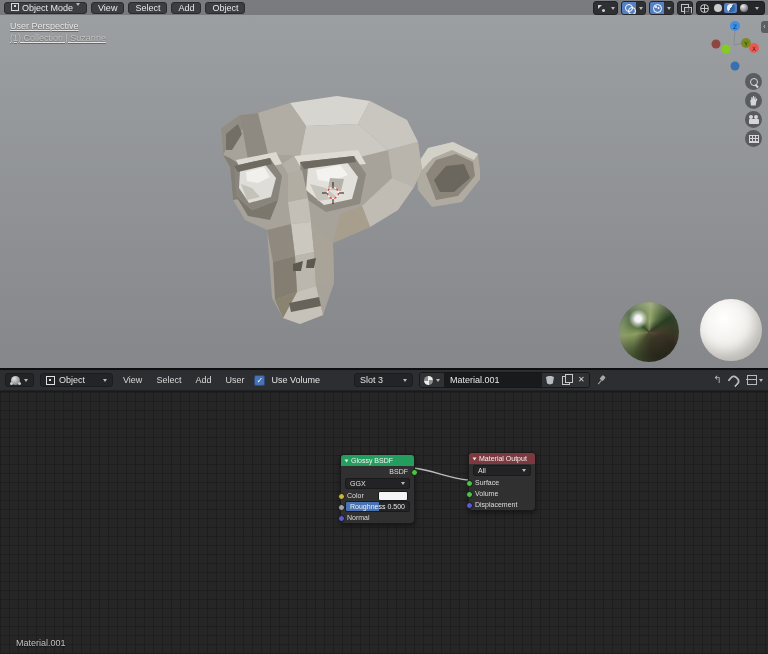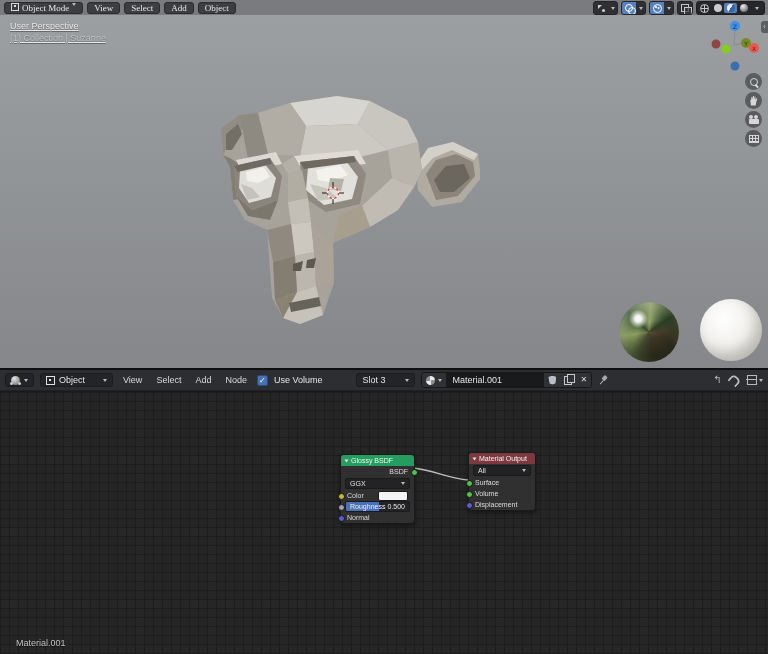--- a/index.html
+++ b/index.html
@@ -6,21 +6,21 @@
   #app{position:relative;width:768px;height:654px;overflow:hidden;
        font-family:"Liberation Sans","DejaVu Sans",sans-serif;
        -webkit-font-smoothing:antialiased;}
   
   .viewport{position:absolute;left:0;top:0;width:768px;height:369px;
     background:linear-gradient(#9da0a3,#85878a);overflow:hidden;}
   .vp-header{position:absolute;left:0;top:0;right:0;height:15px;
     background:rgba(28,29,32,.28);display:flex;align-items:center;gap:4px;padding:0 4px;}
   .btn{background:#3d3e42;border:1px solid #2a2b2e;border-radius:3px;color:#e8e8e8;
     font-size:9px;height:12px;display:inline-flex;align-items:flex-start;gap:3px;
-    padding:0 6px;white-space:nowrap;box-sizing:border-box;font-family:Liberation Serif, serif;}
+    padding:0 6px;white-space:nowrap;box-sizing:border-box;}
   .chev{width:0;height:0;border-left:2.5px solid transparent;border-right:2.5px solid transparent;
     border-top:3px solid #b9b9b9;display:inline-block;}
   .i-objmode{width:6px;height:6px;border:1px solid #d8d8d8;display:inline-block;position:relative;}
   .i-objmode::after{content:"";position:absolute;left:1.5px;top:1.5px;width:2px;height:2px;background:#d8d8d8;}
   .vp-right{position:absolute;right:3px;top:1px;display:flex;align-items:center;gap:3px;}
   .seg{display:inline-flex;align-items:center;background:#2f3034;border:1px solid #232428;
     border-radius:3px;height:12px;overflow:hidden;}
   .seg .ic{width:14px;height:12px;display:flex;align-items:center;justify-content:center;}
   .seg .dd{width:9px;height:12px;display:flex;align-items:center;justify-content:center;background:#2f3034;}
   .ic.active{background:#5680c2;}
@@ -316,21 +316,21 @@
       <span class="chev"></span>
     </div>
     <div class="dbtn">
       <span class="i-objdata"></span>
       <span>Object</span>
       <span class="chev" style="margin-left:14px;"></span>
     </div>
     <span class="menu">View</span>
     <span class="menu">Select</span>
     <span class="menu">Add</span>
-    <span class="menu">Node</span>
+    <span class="menu">User</span>
     <span class="checkbox">✓</span>
     <span class="usenodes">Use Volume</span>
 
     <div class="dbtn" style="margin-left:28px;">
       <span>Slot 3</span>
       <span class="chev" style="margin-left:16px;"></span>
     </div>
 
     <div class="matgroup">
       <span class="cell">

